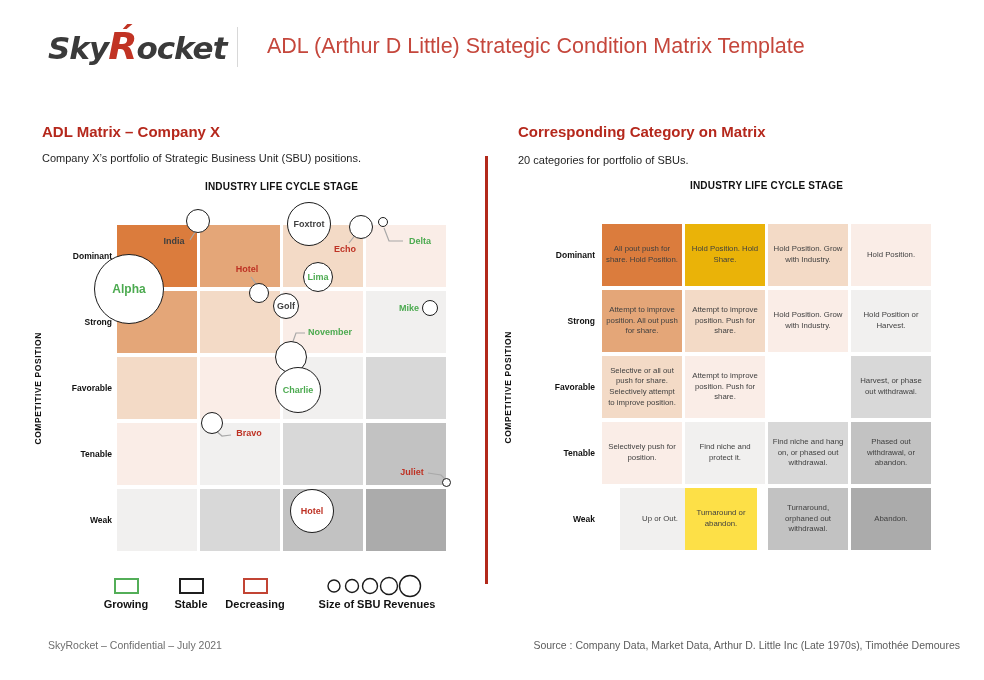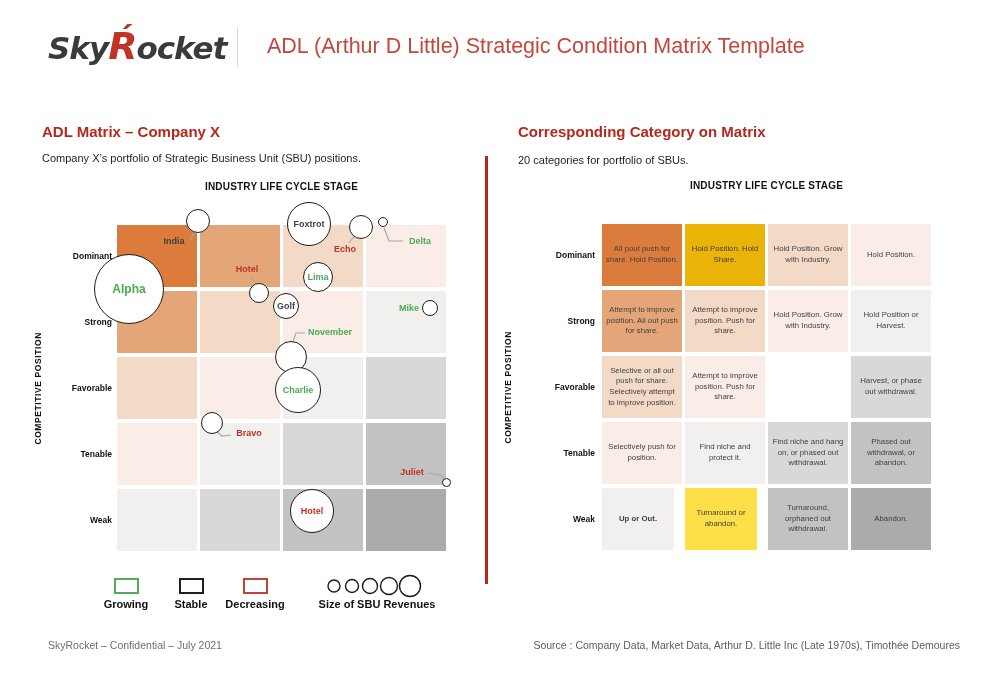--- a/index.html
+++ b/index.html
@@ -130,21 +130,21 @@
     <div class="cell cat-cell" style="left: 685px; top: 290px; width: 80px; height: 62px; background: rgb(243, 218, 198);">Attempt to improve position. Push for share.</div>
     <div class="cell cat-cell" style="left: 768px; top: 290px; width: 80px; height: 62px; background: rgb(250, 237, 231);">Hold Position. Grow with Industry.</div>
     <div class="cell cat-cell" style="left: 851px; top: 290px; width: 80px; height: 62px; background: rgb(241, 240, 239);">Hold Position or Harvest.</div>
     <div class="cell cat-cell" style="left: 602px; top: 356px; width: 80px; height: 62px; background: rgb(243, 218, 198);">Selective or all out push for share. Selectively attempt to improve position.</div>
     <div class="cell cat-cell" style="left: 685px; top: 356px; width: 80px; height: 62px; background: rgb(250, 237, 231);">Attempt to improve position. Push for share.</div>
     <div class="cell cat-cell" style="left: 851px; top: 356px; width: 80px; height: 62px; background: rgb(216, 216, 216);">Harvest, or phase out withdrawal.</div>
     <div class="cell cat-cell" style="left: 602px; top: 422px; width: 80px; height: 62px; background: rgb(250, 237, 231);">Selectively push for position.</div>
     <div class="cell cat-cell" style="left: 685px; top: 422px; width: 80px; height: 62px; background: rgb(241, 240, 239);">Find niche and protect it.</div>
     <div class="cell cat-cell" style="left: 768px; top: 422px; width: 80px; height: 62px; background: rgb(216, 216, 216);">Find niche and hang on, or phased out withdrawal.</div>
     <div class="cell cat-cell" style="left: 851px; top: 422px; width: 80px; height: 62px; background: rgb(194, 194, 194);">Phased out withdrawal, or abandon.</div>
-    <div class="cell cat-cell" style="left: 602px; top: 488px; width: 72px; height: 62px; background: rgb(241, 240, 239); font-weight: bold;">Up or Out.</div>
+    <div class="cell cat-cell" style="left: 620px; top: 488px; width: 80px; height: 62px; background: rgb(241, 240, 239);">Up or Out.</div>
     <div class="cell cat-cell" style="left: 685px; top: 488px; width: 72px; height: 62px; background: #fde047;">Turnaround or abandon.</div>
     <div class="cell cat-cell" style="left: 768px; top: 488px; width: 80px; height: 62px; background: rgb(194, 194, 194);">Turnaround, orphaned out withdrawal.</div>
     <div class="cell cat-cell" style="left: 851px; top: 488px; width: 80px; height: 62px; background: rgb(171, 171, 171);">Abandon.</div>
     <div class="bubble" style="left: 94px; top: 254px; width: 70px; height: 70px;">
       <span style="color: rgb(76, 170, 80); font-size: 12px;">Alpha</span>
     </div>
     <div class="bubble" style="left: 186px; top: 209px; width: 24px; height: 24px;"></div>
     <div class="blabel" style="left: 114px; top: 236px; color: rgb(63, 63, 63);">India</div>
     <div class="bubble" style="left: 249px; top: 283px; width: 20px; height: 20px;"></div>
     <div class="blabel" style="left: 187px; top: 264px; color: rgb(190, 50, 36);">Hotel</div>

